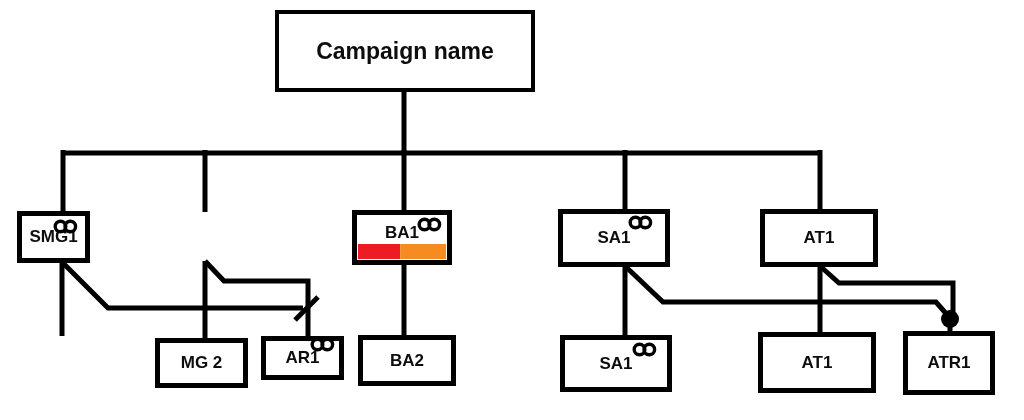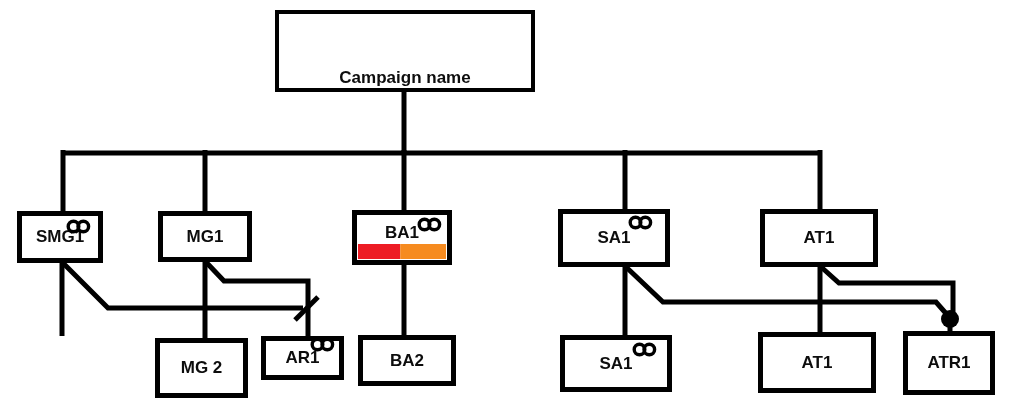--- a/index.html
+++ b/index.html
@@ -13,21 +13,21 @@
   #wires{position:absolute;left:0;top:0;width:1024px;height:420px;}
   .box{
     position:absolute;
     box-sizing:border-box;
     background:#ffffff;
     border:5px solid #000000;
     display:flex;align-items:center;justify-content:center;
     font-weight:700;font-size:17px;color:#0d0d0d;
     letter-spacing:0px;
   }
-  .box.root{border-width:4px;font-size:17px;align-items:flex-end;}
+  .box.root{border-width:4px;font-size:23px;}
   .label{position:relative;z-index:2;white-space:pre;}
   .rings{position:absolute;z-index:3;}
   .bar{
     position:absolute;left:1px;right:1px;bottom:1px;height:15px;z-index:1;
   }
   .bar svg{display:block;width:100%;height:100%;}
 </style>
 </head>
 <body>
 
@@ -58,33 +58,30 @@
       <path d="M820 266 L839 283 L953 283 L953 315"></path>
       <path d="M950 318 V331"></path>
     </g>
     <circle cx="950" cy="319" r="9" fill="#000000"></circle>
   </svg>
 
   <div class="box root" style="left:275px;top:10px;width:260px;height:82px">
     <span class="label">Campaign name</span>
   </div>
 
-  <div class="box" style="left:17px;top:211px;width:86px;height:52px">
+  <div class="box" style="left:17px;top:211px;width:73px;height:52px">
     <span class="label">SMG1</span>
     <svg class="rings" style="top:3px;right:7px" width="25" height="15" viewBox="0 0 25 15">
       <g fill="none" stroke="#000000" stroke-width="3.4">
         <circle cx="7.5" cy="7.5" r="5.3"></circle>
           <circle cx="17.3" cy="7.5" r="5.3"></circle>
       </g>
     </svg>
   </div>
 
-  <div class="box" style="left:158px;top:211px;width:94px;height:51px">
-    <span class="label">MG1</span>
-  </div>
 
   <div class="box" style="left:352px;top:210px;width:100px;height:55px">
     <span class="label" style="margin-bottom:10px">BA1</span>
     <svg class="rings" style="top:2px;right:5px" width="25" height="15" viewBox="0 0 25 15">
       <g fill="none" stroke="#000000" stroke-width="3.4">
         <circle cx="7.5" cy="7.5" r="5.3"></circle>
           <circle cx="17.3" cy="7.5" r="5.3"></circle>
       </g>
     </svg>
     <div class="bar">
@@ -103,21 +100,21 @@
           <circle cx="17.3" cy="7.5" r="5.3"></circle>
       </g>
     </svg>
   </div>
 
   <div class="box" style="left:760px;top:209px;width:118px;height:58px">
     <span class="label">AT1</span>
   </div>
 
 
-  <div class="box" style="left:155px;top:338px;width:93px;height:60px">
+  <div class="box" style="left:155px;top:338px;width:93px;height:50px">
     <span class="label">MG 2</span>
   </div>
 
   <div class="box" style="left:261px;top:336px;width:83px;height:44px">
     <span class="label">AR1</span>
     <svg class="rings" style="top:-4px;right:4px" width="25" height="15" viewBox="0 0 25 15">
       <g fill="none" stroke="#000000" stroke-width="3.4">
         <circle cx="7.5" cy="7.5" r="5.3"></circle>
           <circle cx="17.3" cy="7.5" r="5.3"></circle>
       </g>

